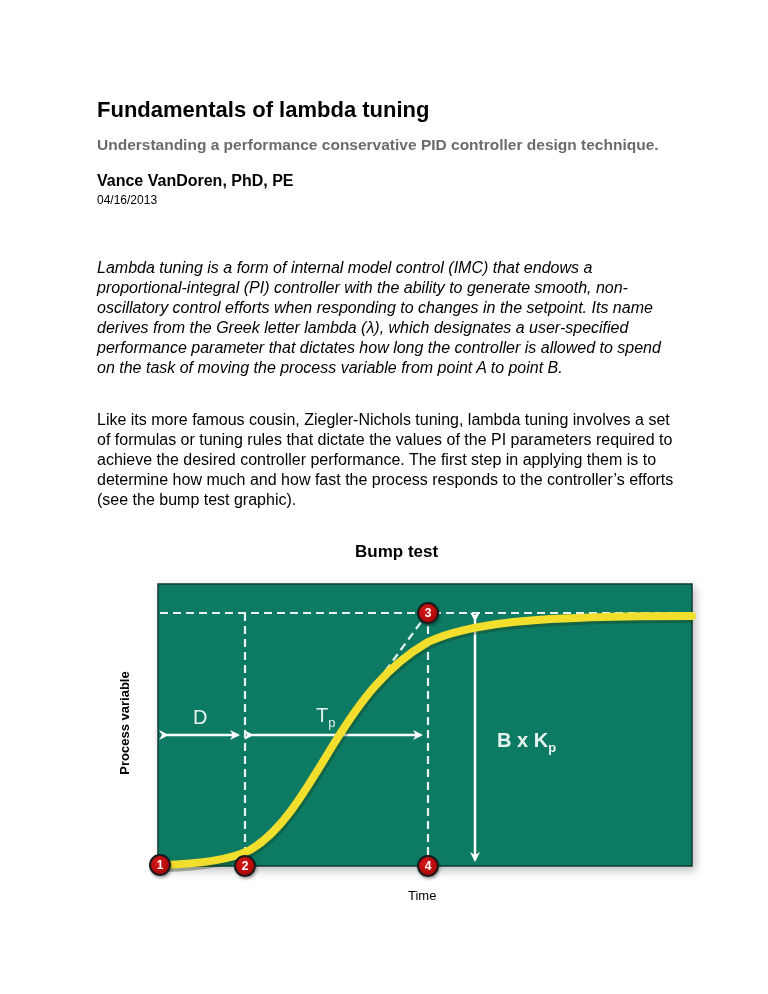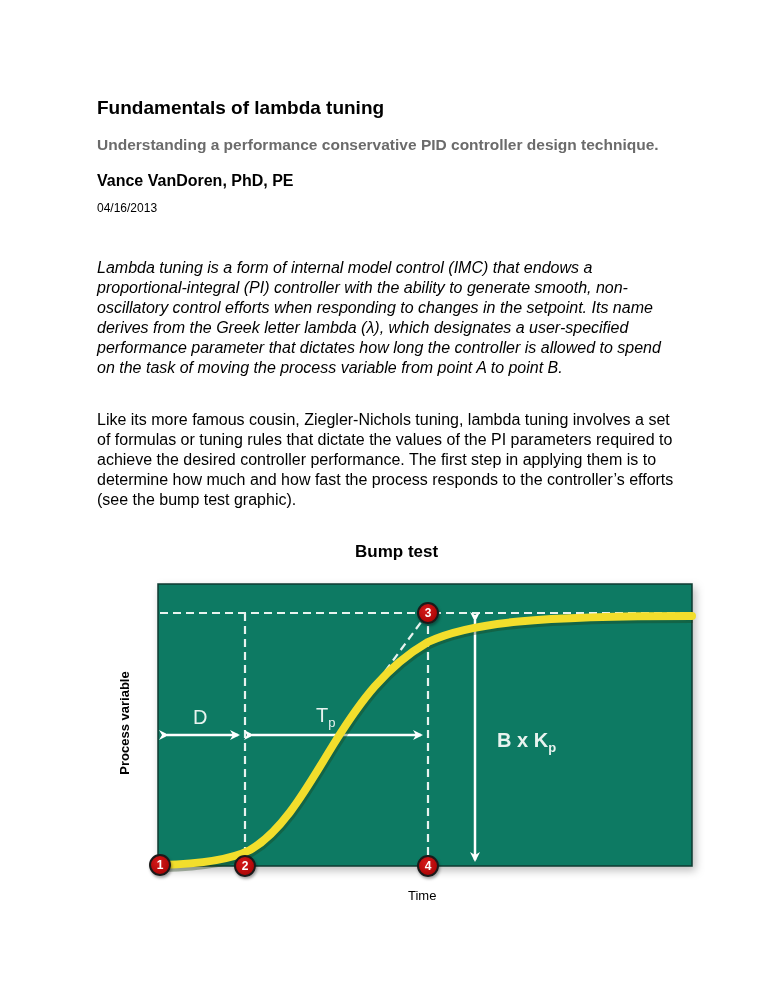--- a/index.html
+++ b/index.html
@@ -1,24 +1,24 @@
 <!DOCTYPE html>
 <html><head>
 <meta charset="utf-8">
 <style>
   html, body { margin: 0; padding: 0; background: #ffffff; }
   body { width: 768px; height: 994px; position: relative; overflow: hidden;
          font-family: "Liberation Sans", sans-serif; color: #000; }
   .page { position: absolute; left: 97px; top: 0; width: 580px; }
-  .title { position: absolute; top: 97px; left: 0; font-size: 19px; font-weight: bold;
+  .title { position: absolute; top: 97px; left: 0; font-size: 22px; font-weight: bold;
            white-space: nowrap; letter-spacing: 0px; }
   .subtitle { position: absolute; top: 135px; left: 0; width: 580px; font-size: 15.5px;
               font-weight: bold; color: #6b6b6b; line-height: 19px; }
   .author { position: absolute; top: 172px; left: 0; font-size: 16px; white-space: nowrap; font-weight: bold; }
-  .date { position: absolute; top: 193px; left: 0; font-size: 12px; white-space: nowrap; margin-top: 8px; }
+  .date { position: absolute; top: 193px; left: 0; font-size: 12px; white-space: nowrap; }
   .para { position: absolute; left: 0; width: 585px; font-size: 16px; line-height: 20px; margin: 0; }
   .p1 { top: 258px; font-style: italic; }
   .p2 { top: 410px; }
 
   .figure { position: absolute; left: 0; top: 12px; width: 768px; height: 986px; pointer-events: none; }
   .figure svg { position: absolute; left: 0; top: 0; }
   .fig-title { position: absolute; top: 530px; left: 355px; font-size: 17px; font-weight: bold;
                white-space: nowrap; }
   .fig-ylabel { position: absolute; left: 124px; top: 711px; font-size: 13px; font-weight: bold;
                 transform: translate(-50%, -50%) rotate(-90deg); white-space: nowrap; }

